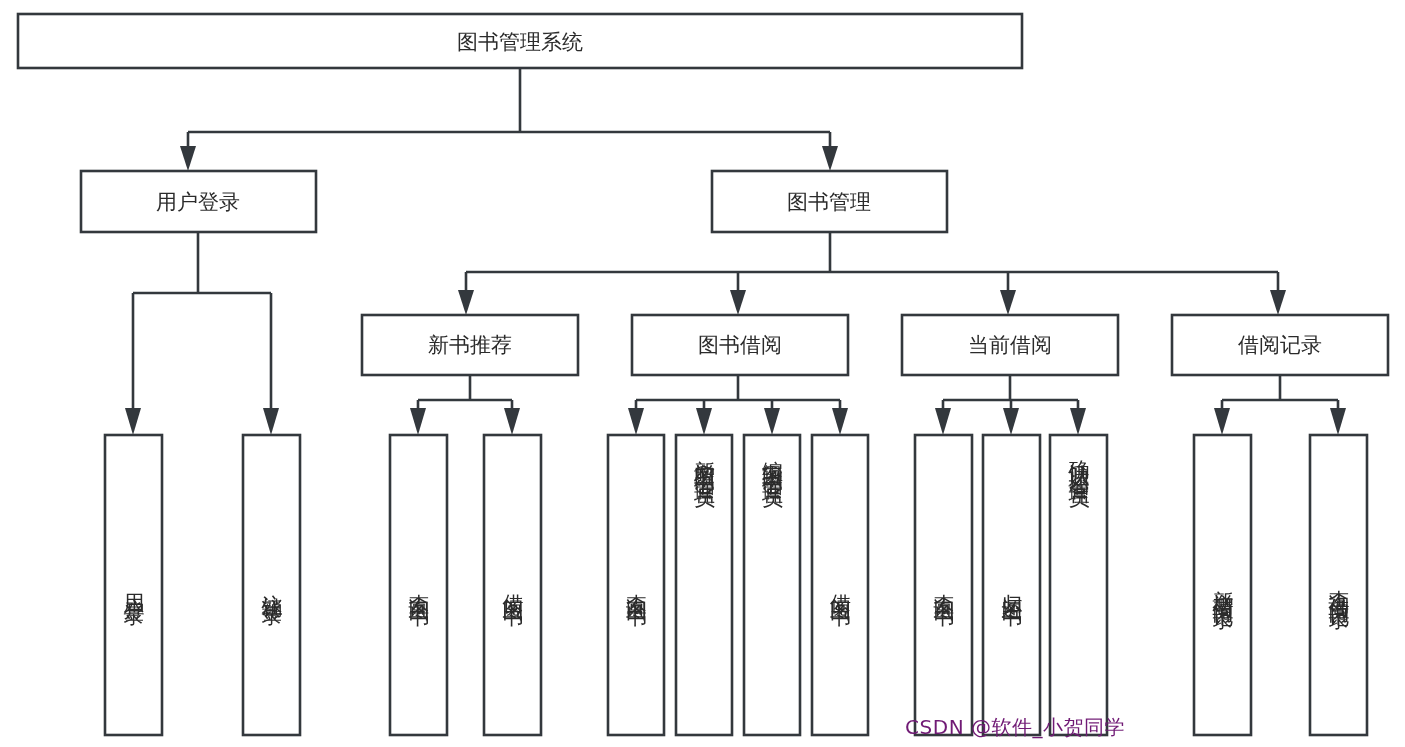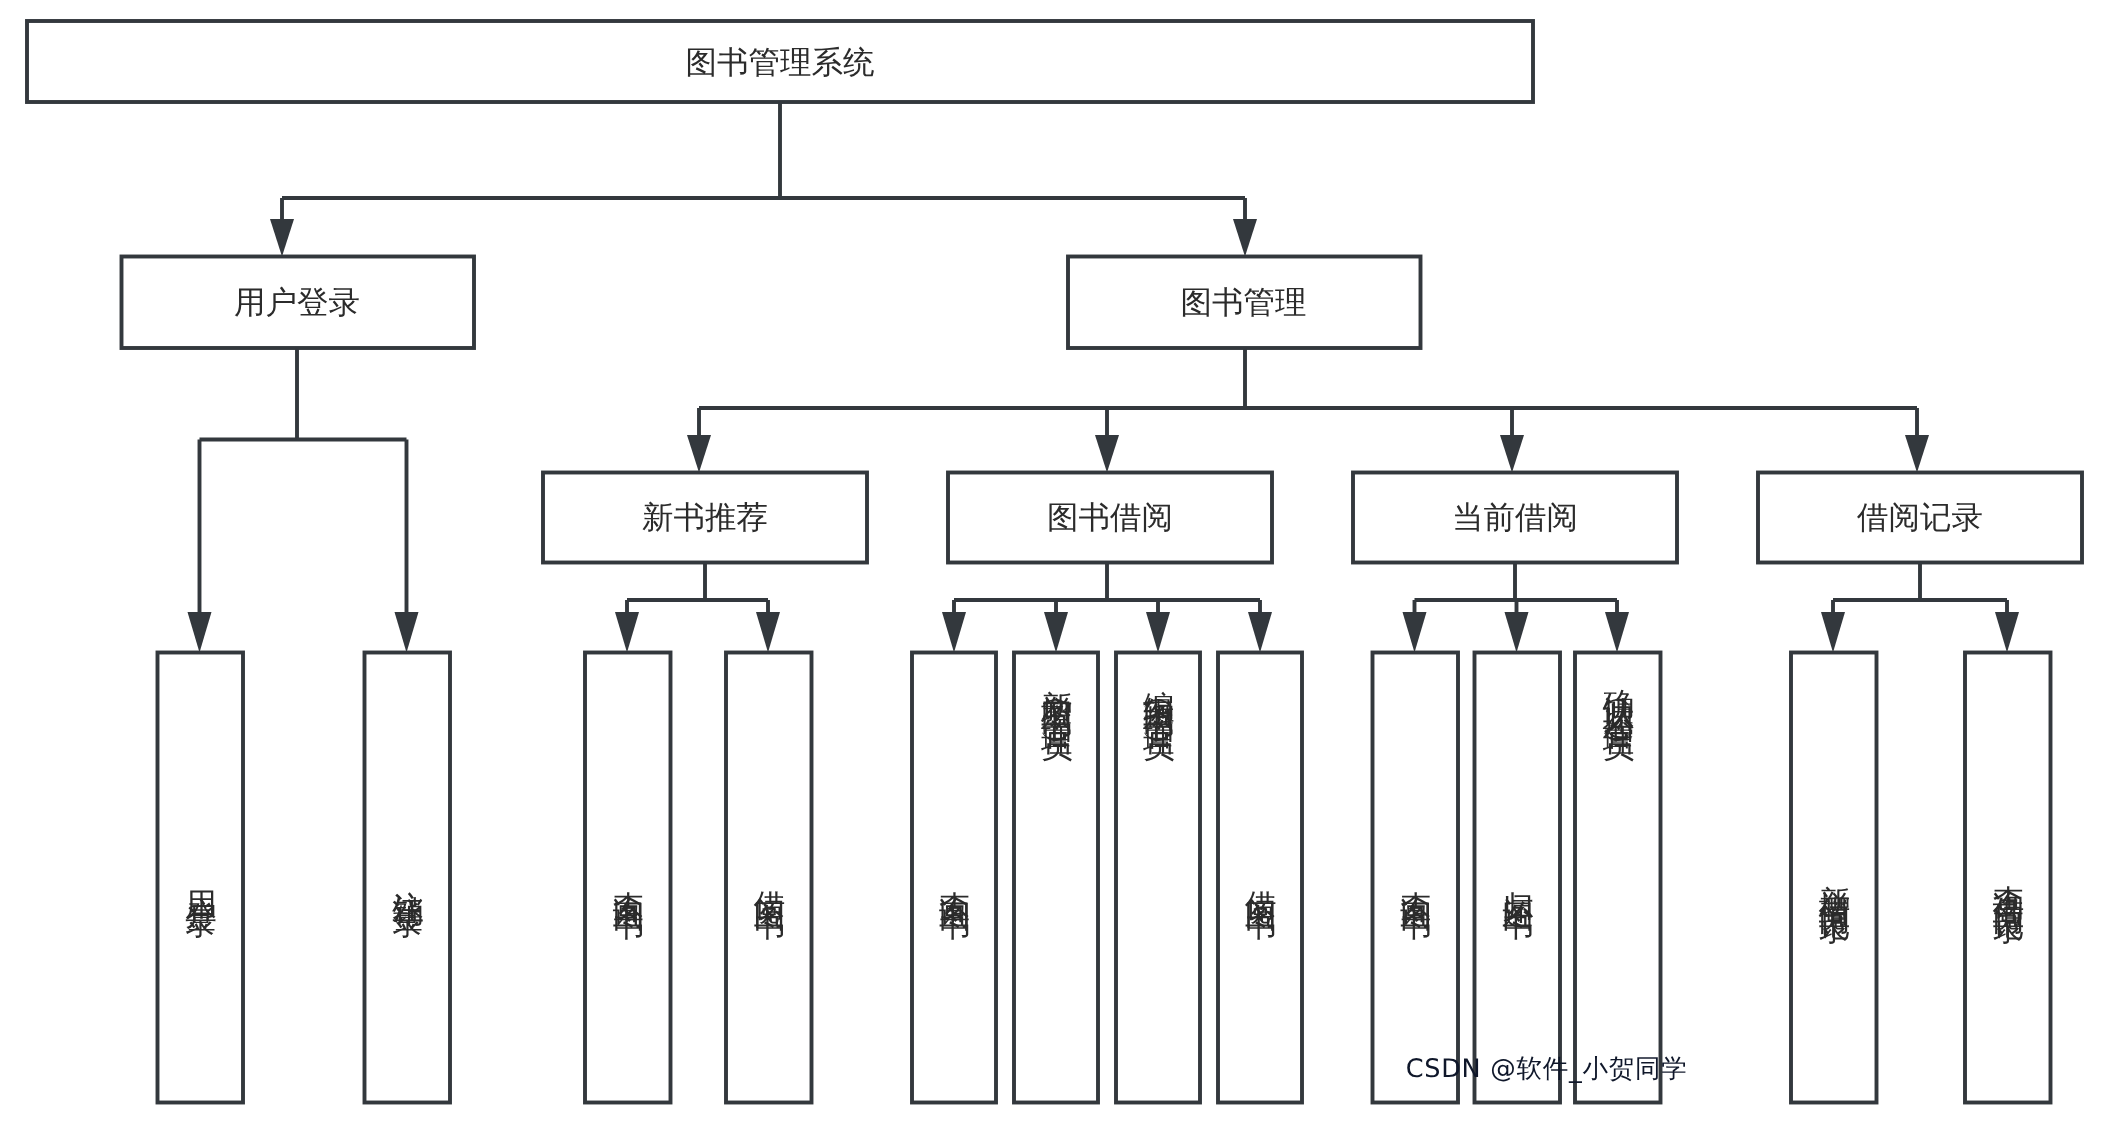--- a/index.html
+++ b/index.html
@@ -64,24 +64,24 @@
     font-size: 21px;
     line-height: 1.0;
     color: #2b2b2b;
     letter-spacing: 4px;
     white-space: nowrap;
     text-align: center;
   }
   #watermark {
     position: absolute;
     right: 14px;
-    bottom: 23px;
-    font-family: "DejaVu Sans", "Liberation Sans", sans-serif;
-    font-size: 17px;
-    color: #0f172a;
+    bottom: 6px;
+    font-family: "DejaVu Sans", "Liberation Sans", sans-serif;
+    font-size: 20px;
+    color: #701a75;
     letter-spacing: 0.5px;
     white-space: nowrap;
   }
 </style>
 </head>
 <body>
 
 <div id="diagram-root">
 
   <svg id="tree-svg" viewBox="0 0 1405 747">

